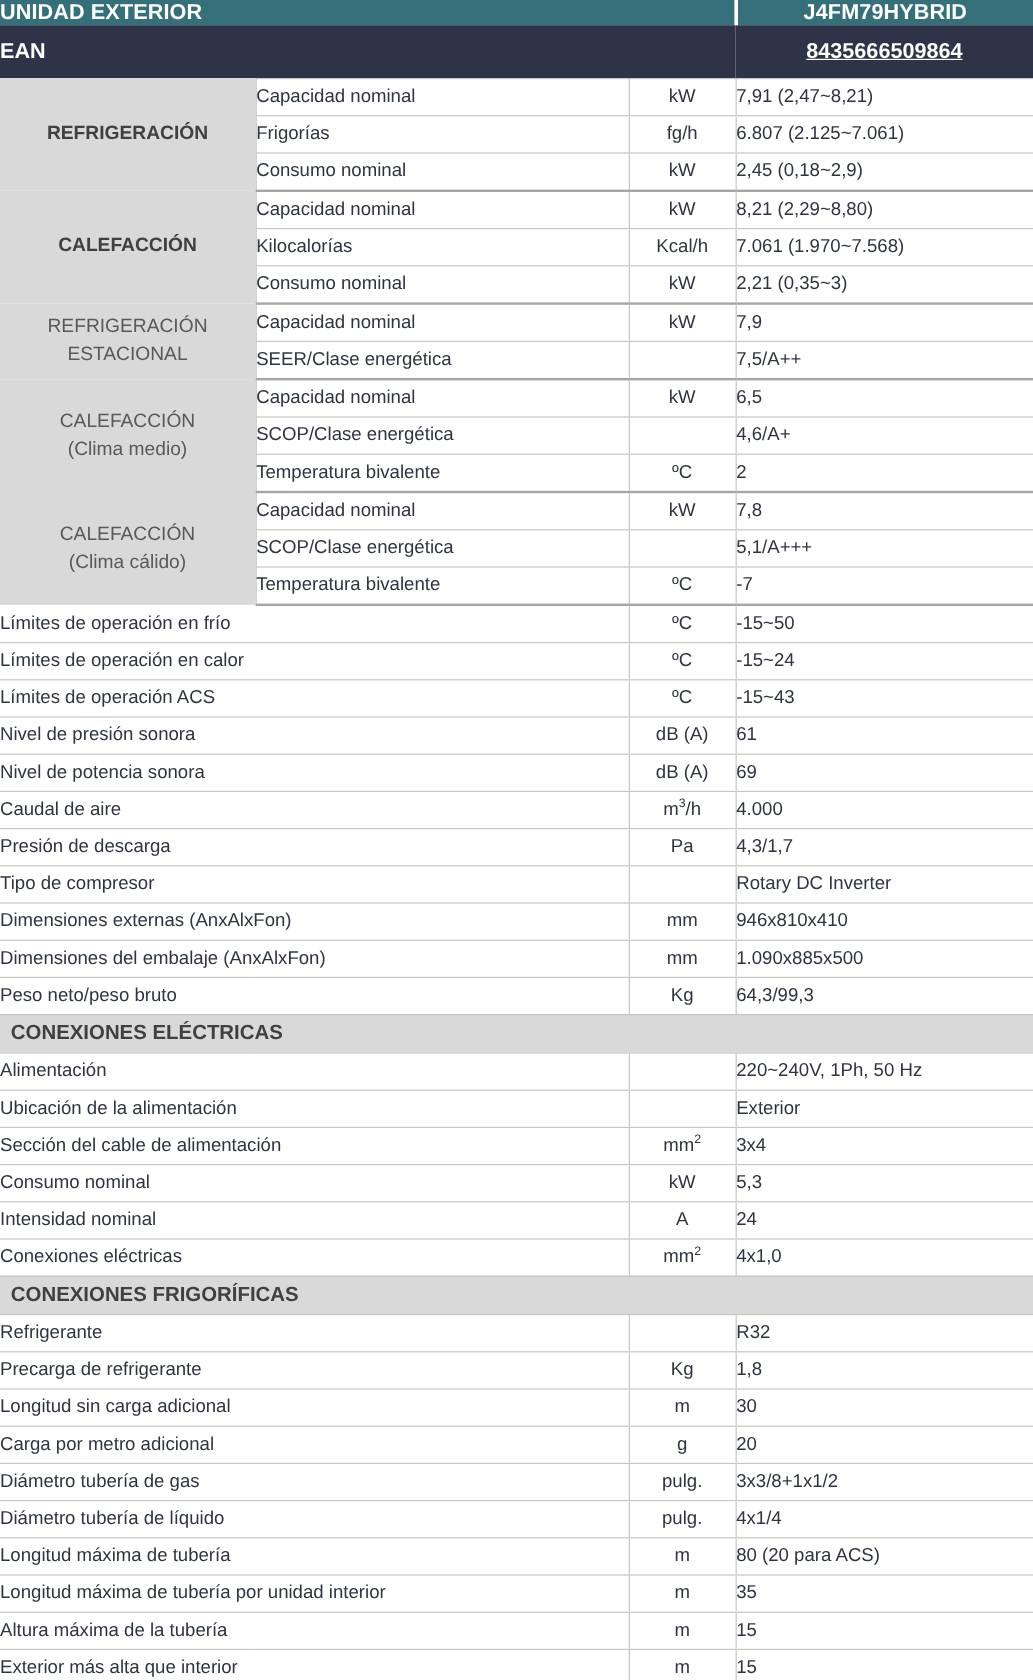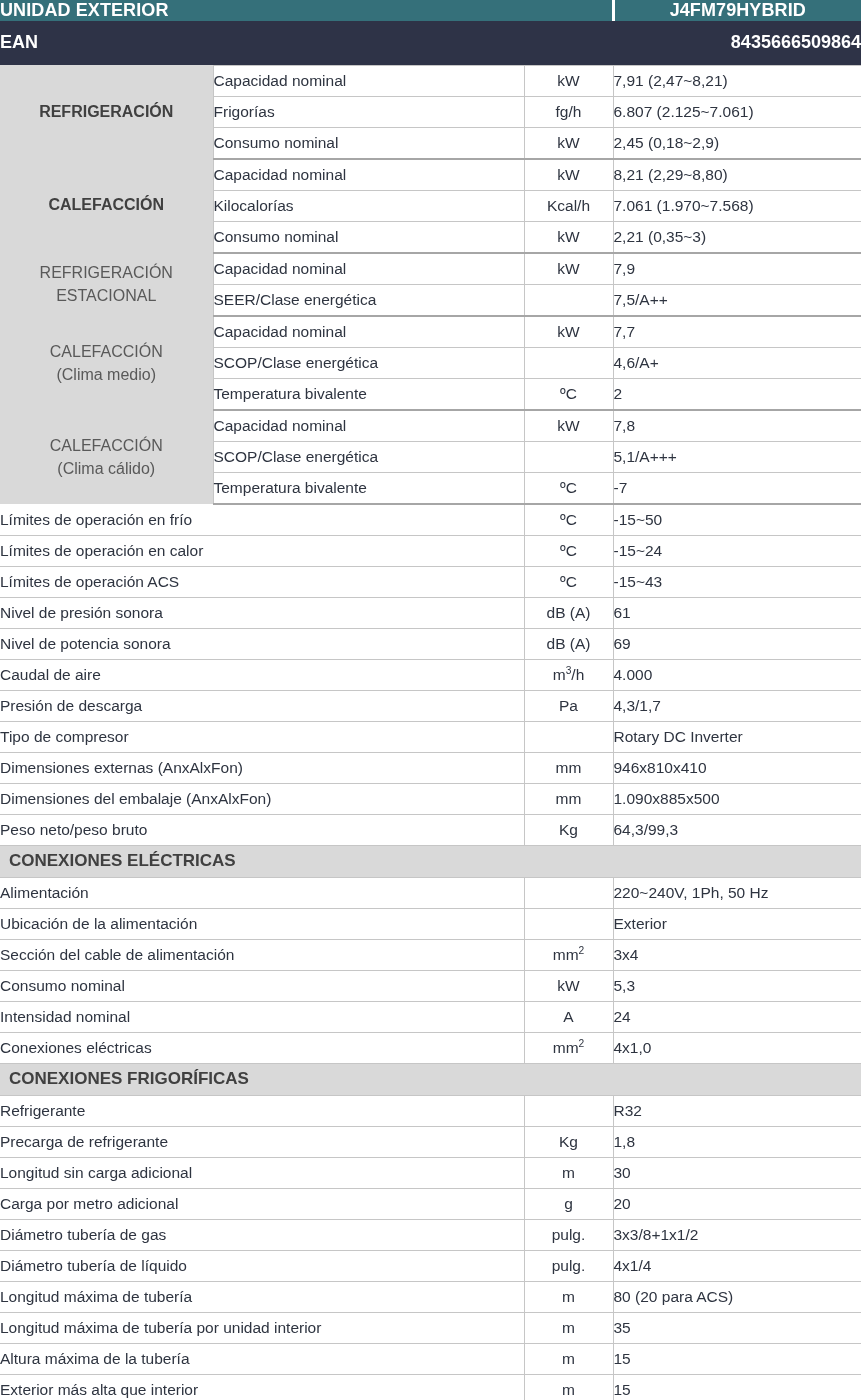--- a/index.html
+++ b/index.html
@@ -54,21 +54,21 @@
     text-align: center;
   }
   tr.ean-row td {
     height: 44px;
     background: #2e3347;
     color: #ffffff;
     font-weight: bold;
     font-size: 18px;
   }
   td.ean-left { padding-left: 9px; }
-  td.ean-right { text-align: right; }
+  td.ean-right { text-align: center; text-decoration: underline; }
 
   
   td.cat {
     background: #d9d9d9;
     text-align: center;
     color: #404040;
     font-weight: bold;
     font-size: 16px;
     padding: 0 4px;
   }
@@ -201,21 +201,21 @@
         <td class="val">7,5/A++</td>
       </tr>
 
       <tr>
         <td class="cat soft" rowspan="3">
           <span>CALEFACCIÓN</span><br>
           <span>(Clima medio)</span>
         </td>
         <td class="lab">Capacidad nominal</td>
         <td class="unit">kW</td>
-        <td class="val">7,7</td>
+        <td class="val">6,5</td>
       </tr>
       <tr>
         <td class="lab">SCOP/Clase energética</td>
         <td class="unit"></td>
         <td class="val">4,6/A+</td>
       </tr>
       <tr class="grp-end">
         <td class="lab">Temperatura bivalente</td>
         <td class="unit">ºC</td>
         <td class="val">2</td>

